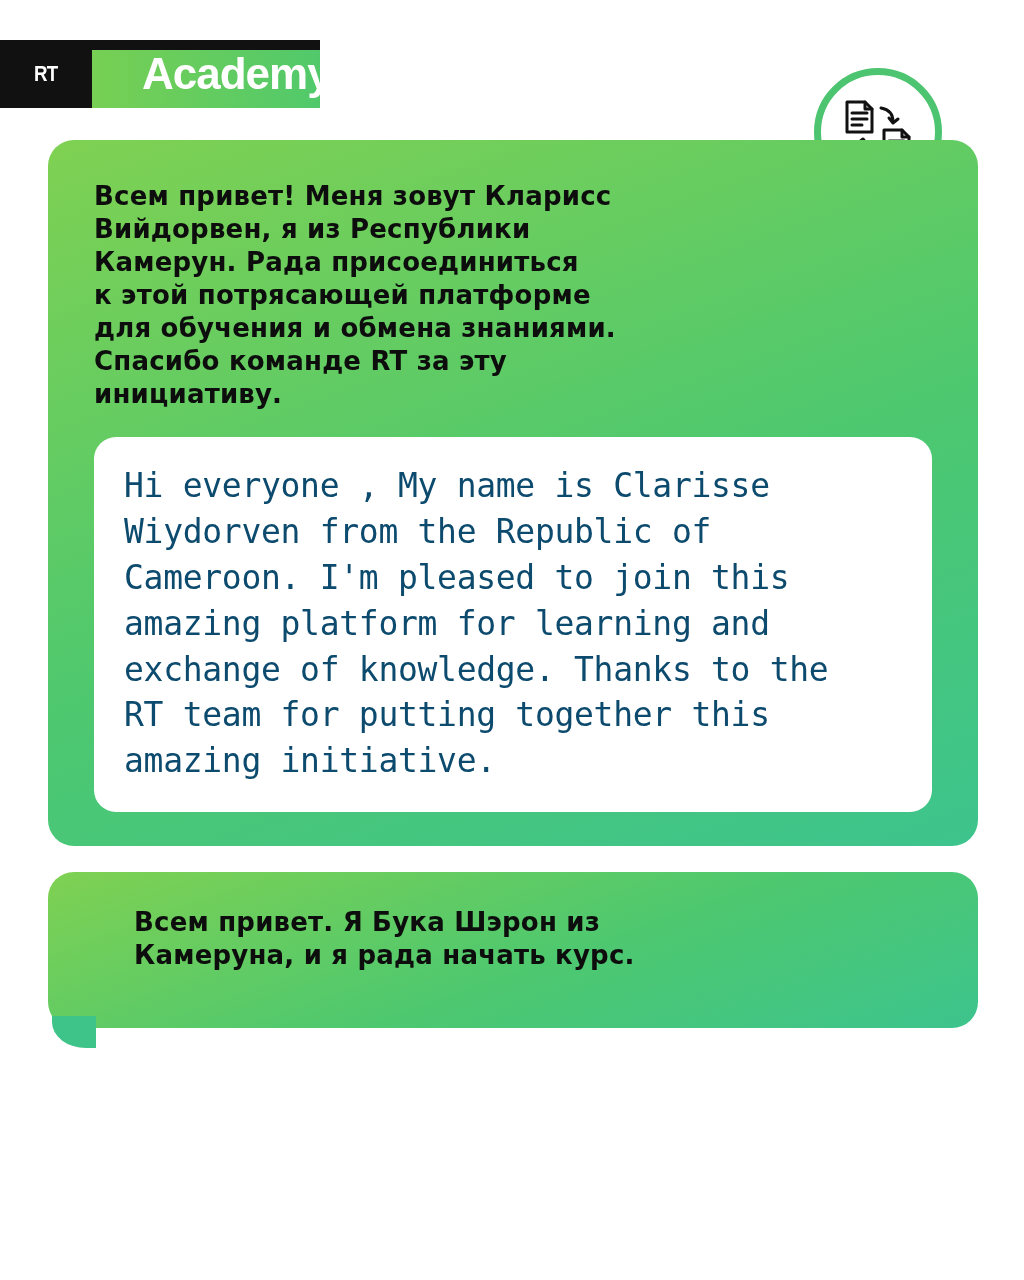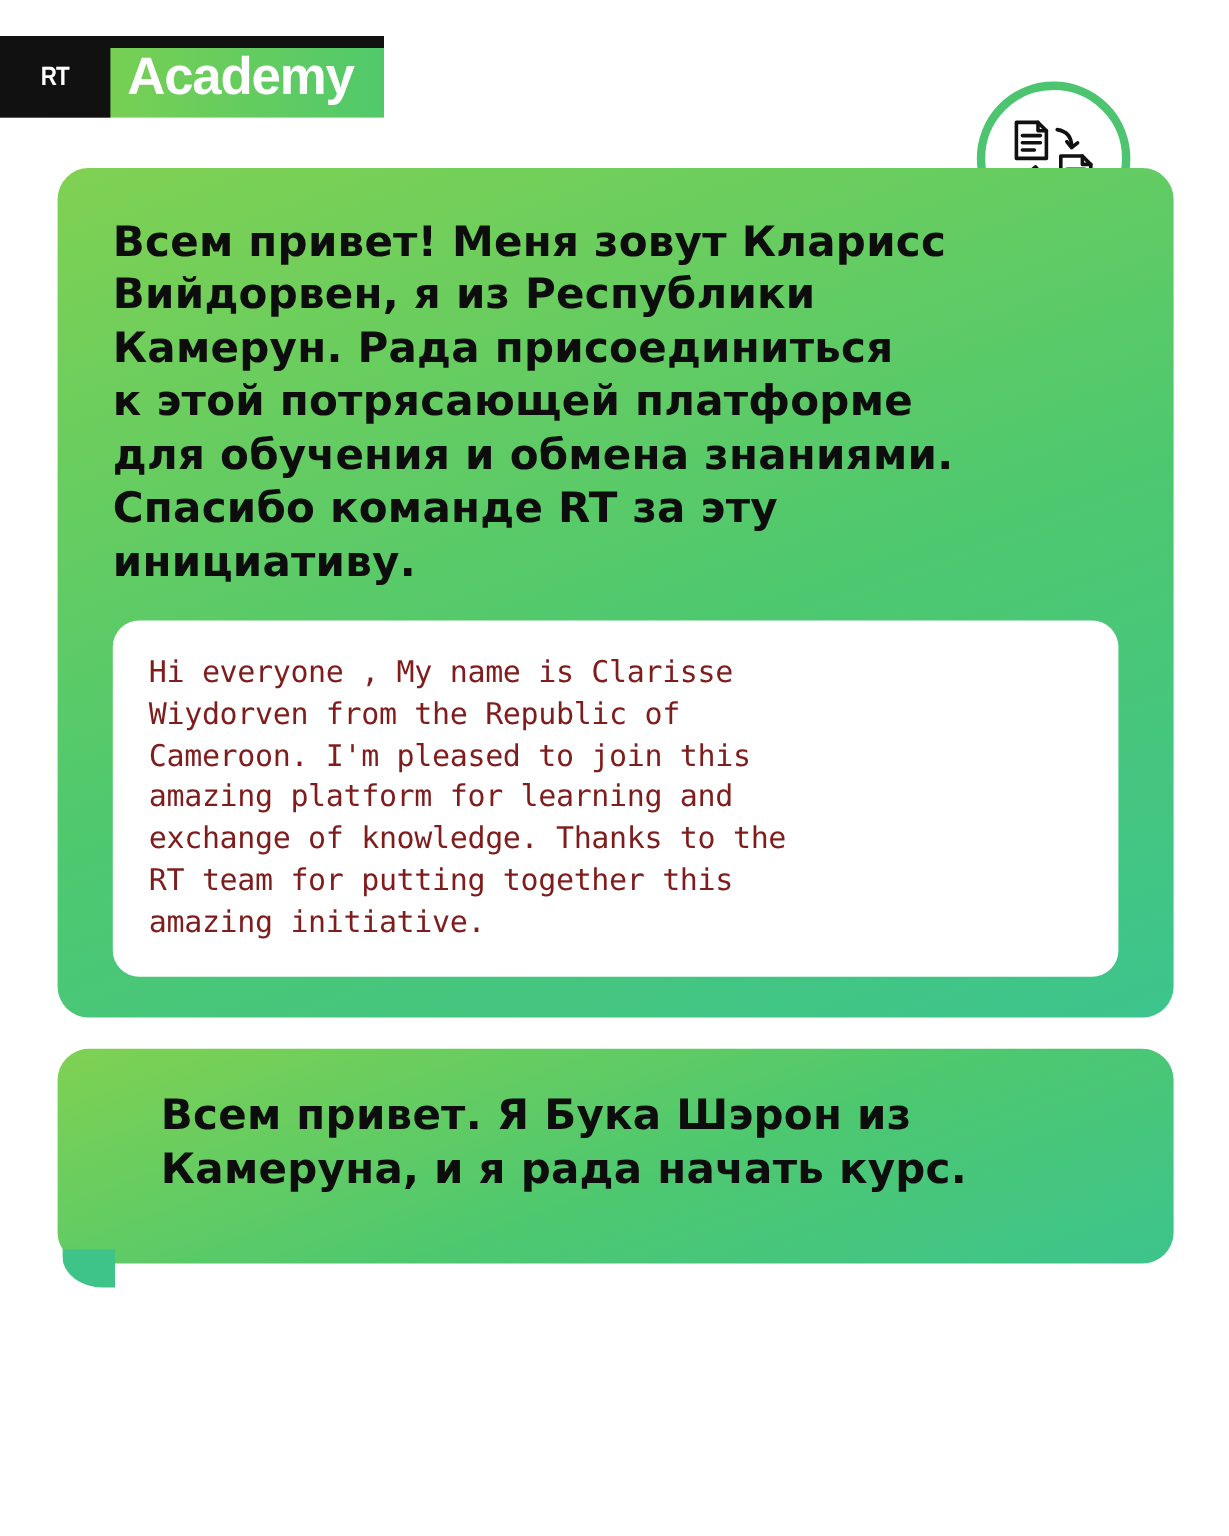--- a/index.html
+++ b/index.html
@@ -11,21 +11,21 @@
     width: 1024px;
     height: 1280px;
     font-family: "DejaVu Sans", sans-serif;
     overflow: hidden;
     position: relative;
   }
 
   
   .header {
     position: absolute;
-    top: 30px;
+    top: 40px;
     left: 0;
     width: 320px;
     height: 68px;
   }
   .logo-wrap {
     position: relative;
     width: 320px;
     height: 68px;
     background: linear-gradient(90deg, #86d24a 0%, #51c96b 100%);
     display: flex;
@@ -49,20 +49,21 @@
     transform: scaleX(0.85);
   }
   .academy-text {
     color: #ffffff;
     font-family: "Liberation Sans", sans-serif;
     font-weight: 700;
     font-size: 44px;
     letter-spacing: -1px;
     padding-left: 14px;
     line-height: 1;
+    margin-left: 36px;
   }
   .black-bar-top {
     position: absolute;
     top: 0;
     left: 0;
     width: 320px;
     height: 10px;
     background: #111111;
   }
 
@@ -97,39 +98,39 @@
     box-sizing: border-box;
     margin-bottom: 26px;
   }
   .card.second {
     padding-top: 34px;
   }
   .card-ru {
     color: #0d0d0d;
     font-family: "DejaVu Sans", sans-serif;
     font-weight: 700;
-    font-size: 35px;
+    font-size: 26px;
     line-height: 1.27;
     letter-spacing: 0.2px;
     margin: 0 0 26px 0;
     white-space: pre-line;
   }
   .card.second .card-ru {
     margin-bottom: 22px;
     margin-left: 40px;
   }
   .bubble {
     background: #ffffff;
     border-radius: 22px;
     padding: 26px 30px 28px 30px;
   }
   .bubble-en {
-    color: #7f1d1d;
+    color: #0c4a6e;
     font-family: "DejaVu Sans Mono", monospace;
-    font-size: 25px;
+    font-size: 33px;
     line-height: 1.39;
     letter-spacing: -0.3px;
     margin: 0;
     white-space: pre-line;
   }
   
   .tail {
     position: absolute;
     left: 4px;
     bottom: -22px;

